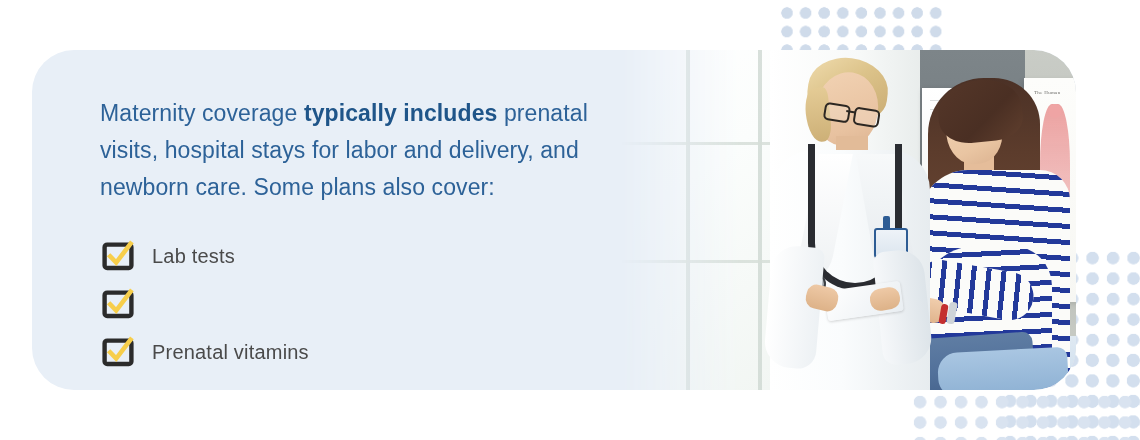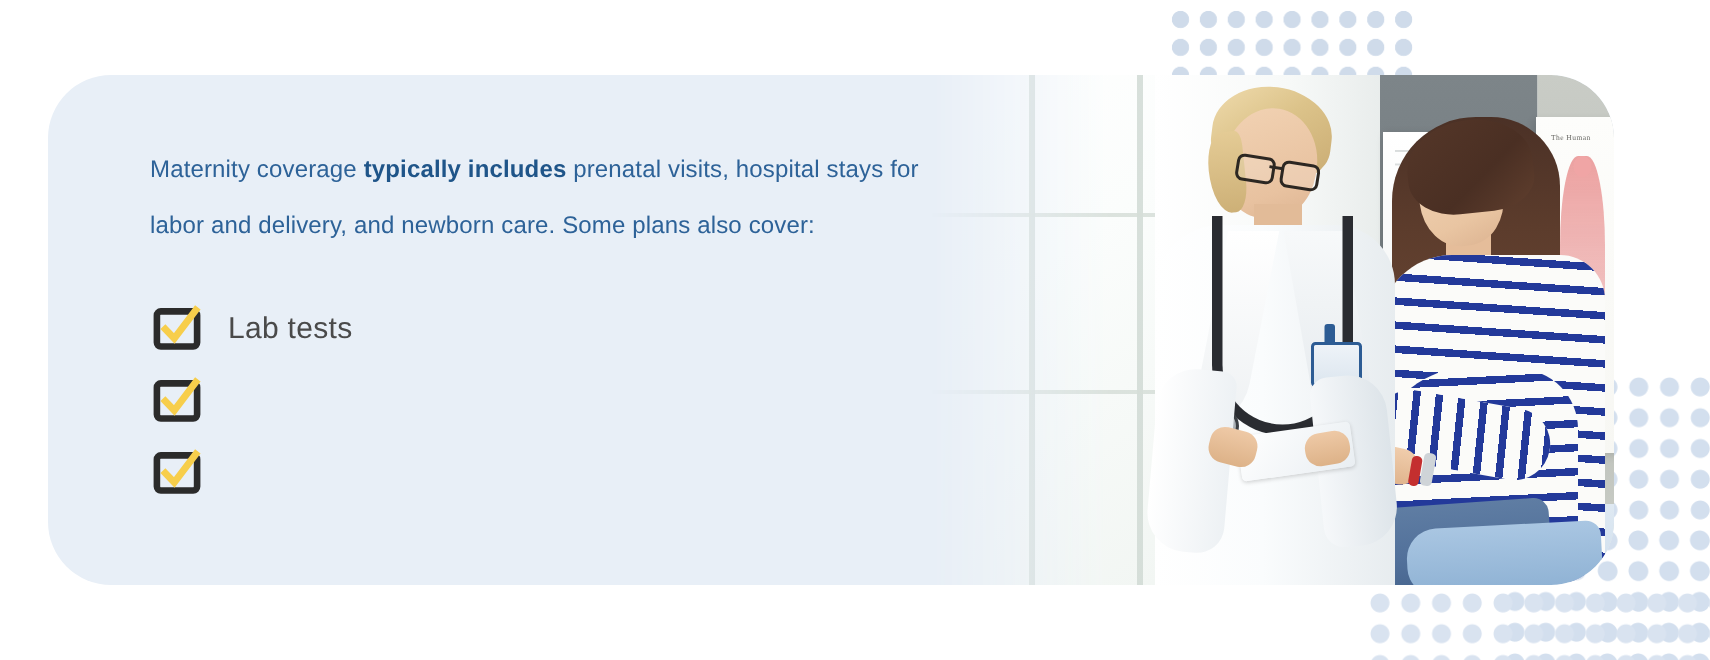--- a/index.html
+++ b/index.html
@@ -428,21 +428,21 @@
 
   
   #content {
     position: absolute;
     left: 100px;
     top: 95px;
     width: 545px;
   }
   #headline {
     margin: 0;
-    font-size: 16px;
+    font-size: 23px;
     line-height: 37px;
     color: #2d6298;
     font-weight: 400;
     letter-spacing: .1px;
   }
   #headline b {
     color: #1f5589;
     font-weight: 700;
   }
   #feature-list {
@@ -565,17 +565,18 @@
         </span>
       </li>
 
       <li class="feature-item">
         <span class="check-box">
           <svg width="28" height="27" viewBox="0 0 28 27">
             <path d="M3.2 1.6 H24.8 a2.6 2.6 0 0 1 2.6 2.6 V22.4 a2.6 2.6 0 0 1 -2.6 2.6 H3.2 a2.6 2.6 0 0 1 -2.6 -2.6 V4.2 a2.6 2.6 0 0 1 2.6 -2.6 Z" fill="none" stroke="#2b2b2b" stroke-width="4.4"></path>
             <path d="M6.2 13.4 L12.2 19.6 L26.5 0.8" fill="none" stroke="#f7ce4b" stroke-width="4.6" stroke-linecap="square" stroke-linejoin="miter"></path>
           </svg>
         </span>
+        <span class="feature-label">Prenatal vitamins</span>
       </li>
 
     </ul>
   </div>
 </div>
 
 </body></html>

